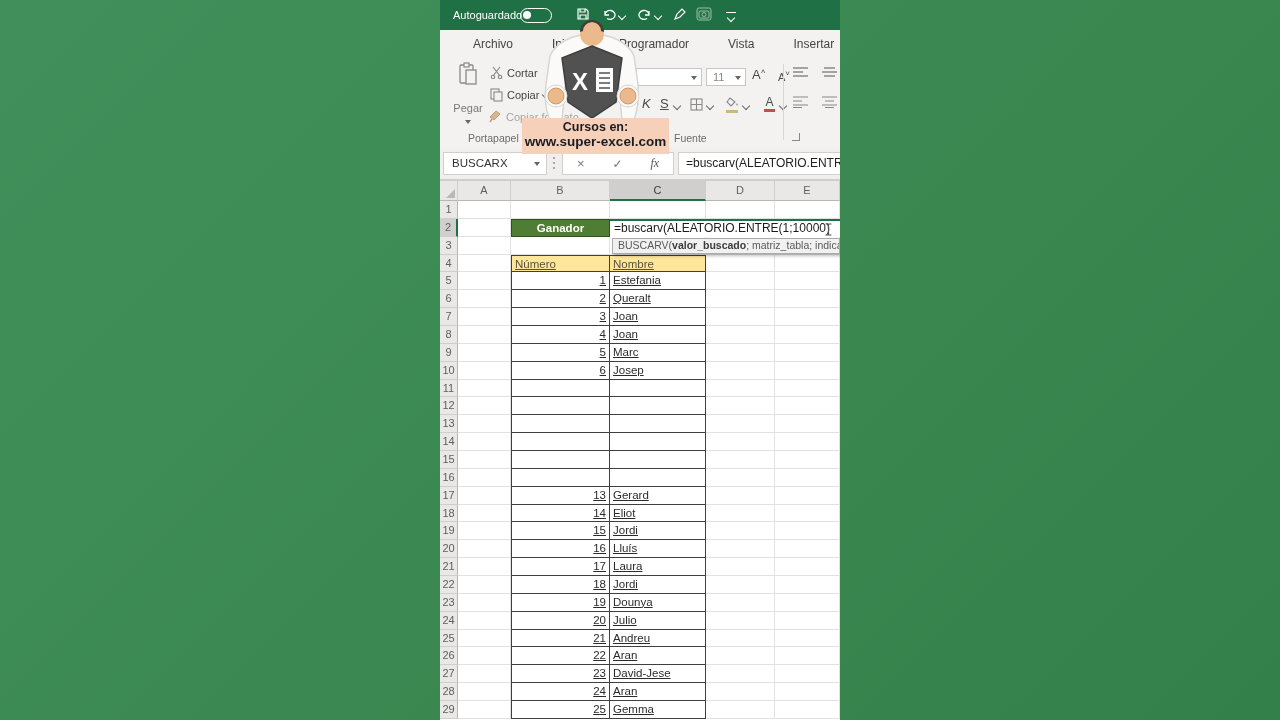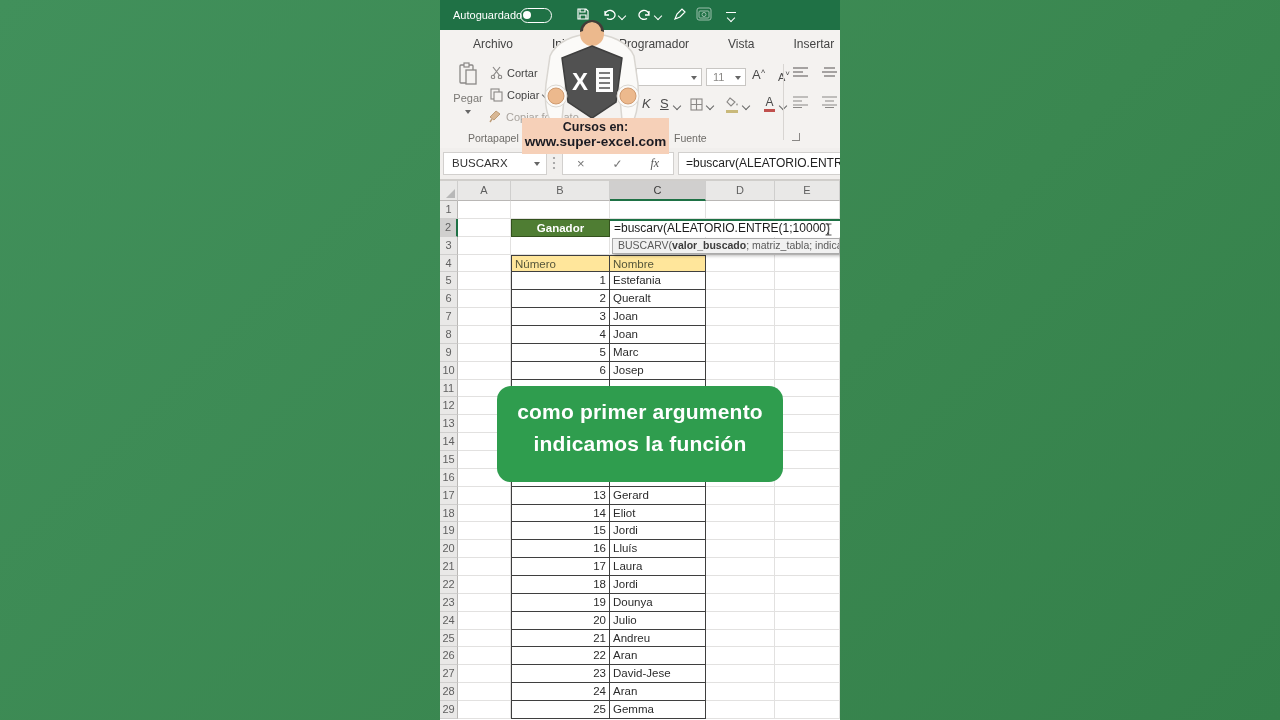--- a/index.html
+++ b/index.html
@@ -19,21 +19,21 @@
   .custbar .chev{position:absolute;left:2px;top:2px;}
 
   
   .tabrow{position:absolute;left:0;top:30px;width:100%;height:28px;background:#f4f2f0;display:flex;align-items:flex-end;padding-left:12px;gap:17px;box-sizing:border-box;white-space:nowrap;}
   .tab{font-size:12px;color:#444;padding:4px 1px 7px 1px;margin-left:20px;}
   .tab.active{color:#333;border-bottom:3px solid #1e7145;padding-bottom:4px;font-weight:400;}
 
   
   .ribbon{position:absolute;left:0;top:58px;width:100%;height:90px;background:#f4f2f0;border-bottom:1px solid #d5d2cf;font-size:11px;color:#444;}
   .paste{position:absolute;left:8px;top:4px;width:40px;height:70px;text-align:center;}
-  .paste .lbl{color:#7a7874;margin-top:2px;}
+  .paste .lbl{color:#7a7874;margin-top:12px;}
   .rb-item{position:absolute;display:flex;align-items:center;gap:4px;}
   .fade{color:#a9a49e;}
   .grp-lbl{position:absolute;top:74px;font-size:10.5px;color:#6e6c68;}
   .combo{position:absolute;background:#fff;border:1px solid #c8c6c3;height:18px;box-sizing:border-box;font-size:11px;color:#333;}
   .combo .tri{position:absolute;right:4px;top:7px;}
   .tri{width:0;height:0;border-left:3.5px solid transparent;border-right:3.5px solid transparent;border-top:4px solid #666;display:inline-block;}
   .fontbtn{position:absolute;font-size:13px;color:#4a4a4a;}
   .underln{text-decoration:underline;}
   .ital{font-style:italic;}
   .redbar{display:block;width:11px;height:3px;background:#c0504d;margin-top:0px;}
@@ -65,21 +65,21 @@
   .corner{position:relative;}
   .corner .tri2{position:absolute;right:2px;bottom:2px;width:0;height:0;border-left:9px solid transparent;border-bottom:9px solid #b8b8b8;}
   .row{display:flex;height:17.86px;}
   .rowhdr{background:#e9e8e7;border-right:1px solid #b9b7b5;border-bottom:1px solid #cfcecd;box-sizing:border-box;font-size:11px;color:#5f5f5f;text-align:center;line-height:17px;}
   .rowhdr.selrow{background:#d0cfce;border-right:2px solid #1e7145;}
   .cell{background:#fff;border-right:1px solid #e2e1e0;border-bottom:1px solid #e2e1e0;box-sizing:border-box;font-size:11.5px;color:#2b2b2b;line-height:17px;white-space:nowrap;overflow:hidden;}
   .c0{width:18px;flex:none;}.c1{width:53px;flex:none;}.c2{width:99px;flex:none;}
   .c3{width:96px;flex:none;}.c4{width:69px;flex:none;}.c5{width:65px;flex:none;}
   .tbl-l{border-left:1px solid #3f3f3f;}
   .tbl-r{border-right:1px solid #3f3f3f;}
-  .tbl-b{border-bottom:1px solid #3f3f3f;}
+  .tbl-b{border-bottom:1px solid #3f3f3f;text-decoration:underline;}
   .tbl-t{border-top:1px solid #3f3f3f;}
   .th{background:#ffe69b;color:#55553a;padding-left:3px;}
   .num{text-align:right;padding-right:3px;}
   .nam{padding-left:3px;}
   .winner{background:#4f7d33;border:1px solid #33511d;color:#fff;font-weight:700;text-align:center;}
 
   
   .editcell{position:absolute;left:170px;top:218.9px;width:230px;height:18px;background:#fff;border-top:2px solid #1e7145;box-sizing:border-box;z-index:3;font-size:12px;color:#1c1c1c;line-height:15px;padding-left:4px;white-space:nowrap;overflow:hidden;}
   .ibeam{position:absolute;left:214px;top:2px;}
   .tooltip{position:absolute;left:172px;top:238px;width:228px;height:16px;background:#f1f1f1;border:1px solid #ababab;box-shadow:2px 2px 3px rgba(0,0,0,.25);box-sizing:border-box;z-index:3;font-size:10.5px;color:#5a5a5a;line-height:13px;padding-left:5px;white-space:nowrap;overflow:hidden;}
@@ -497,19 +497,15 @@
       <span>=buscarv(ALEATORIO.ENTRE(1;10000)</span>
       <svg class="ibeam" width="9" height="13" viewBox="0 0 9 13">
           <path d="M1.5 1 H7.5 M4.5 1 V12 M1.5 12 H7.5" stroke="#555" stroke-width="1.2" fill="none"></path>
         </svg>
     </div>
 
     <div class="tooltip">
       <span>BUSCARV(</span><b>valor_buscado</b><span>; matriz_tabla; indica</span>
     </div>
 
-    <div class="caption">
-      <div>como primer argumento</div>
-      <div>indicamos la función</div>
-    </div>
 
   </div>
 </div>
 
 </body></html>

